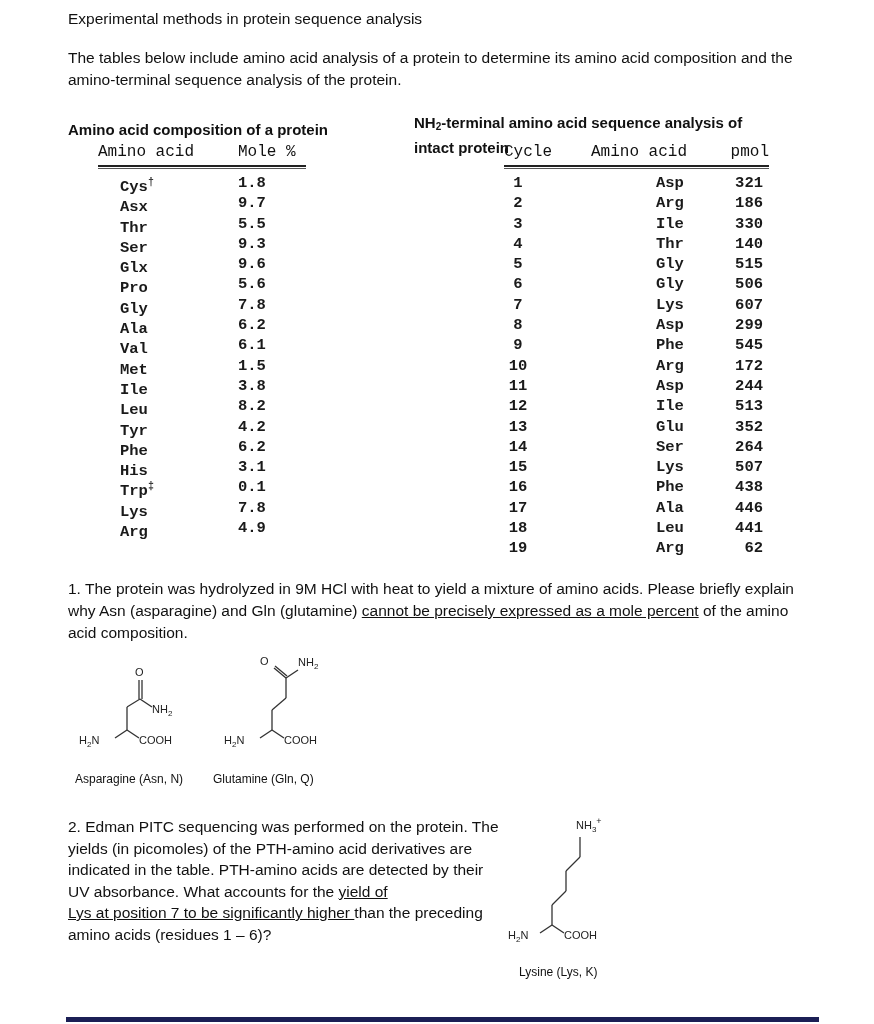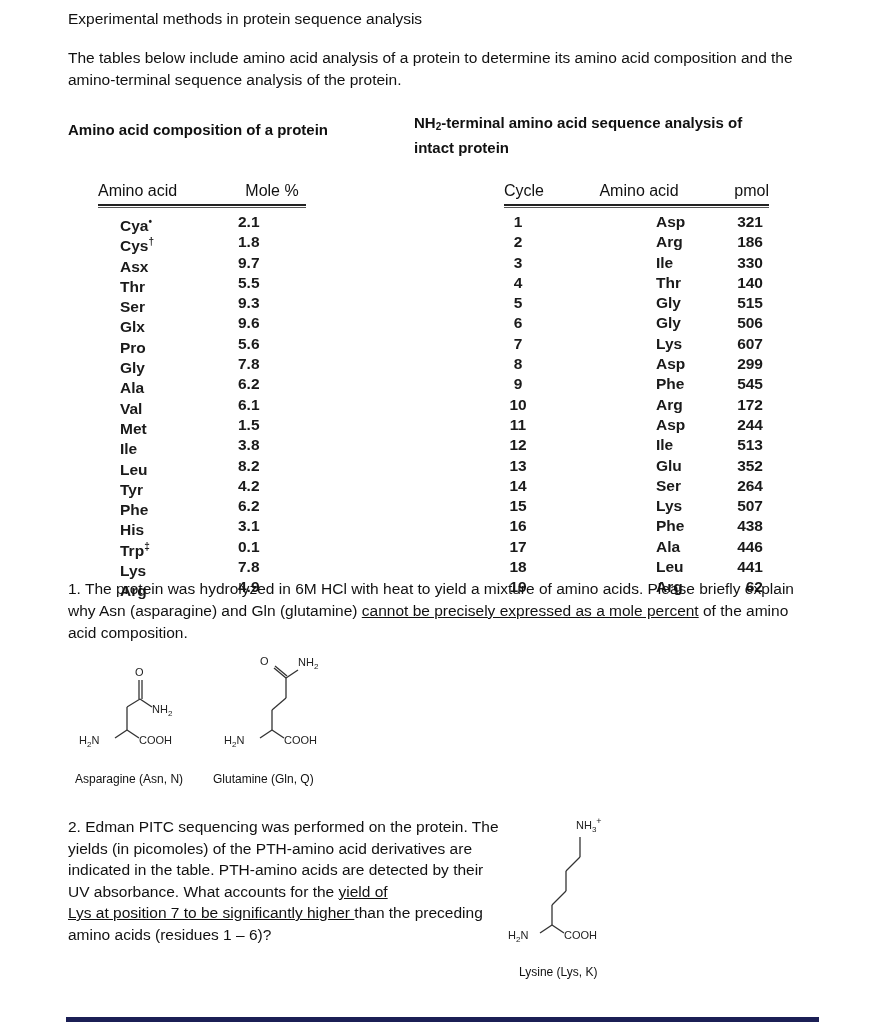--- a/index.html
+++ b/index.html
@@ -1,37 +1,37 @@
 <!DOCTYPE html>
 <html><head>
 <meta charset="utf-8">
 <style>
   html, body { margin: 0; padding: 0; background: #ffffff; }
   body { width: 874px; height: 1024px; position: relative; overflow: hidden; color: #111; }
   .sans { font-family: "Liberation Sans", "DejaVu Sans", sans-serif; }
-  .serif { font-family: Liberation Sans, sans-serif; margin-top: 39px; }
+  .serif { font-family: Liberation Mono, monospace; }
   .abs { position: absolute; }
 
   #doc-title { left: 68px; top: 10px; font-size: 15.5px; }
   #intro { left: 68px; top: 47px; width: 760px; font-size: 15.5px; line-height: 22px; }
 
   .tbl-heading { font-weight: bold; font-size: 15px; }
   #comp-heading { left: 68px; top: 112px; margin-top: 9px; }
   #seq-heading { left: 414px; top: 112px; width: 360px; line-height: 21px; }
   #seq-heading sub { font-size: 10px; vertical-align: -2px; }
 
   
   #comp-table { left: 98px; top: 142px; width: 208px; }
   .thead { display: flex; font-size: 16px; height: 22px; line-height: 20px; }
   .rule { border-top: 2px solid #222; border-bottom: 1px solid #555; height: 1px; margin-top: 1px; margin-bottom: 4px; }
   .row { display: flex; font-size: 15.5px; height: 20.3px; line-height: 20px; font-weight: bold; color: #1a1a1a; }
   .comp-aa { width: 140px; padding-left: 22px; box-sizing: border-box; }
   .comp-mol { width: 68px; text-align: left; padding-left: 0px; }
   .comp-h-aa { width: 140px; }
-  .comp-h-mol { width: 68px; text-align: center; }
+  .comp-h-mol { width: 68px; text-align: left; }
   sup.mark { font-size: 10px; vertical-align: 6px; }
 
   
   #seq-table { left: 504px; top: 142px; width: 265px; }
   .seq-h-cyc { width: 60px; text-align: left; }
   .seq-h-aa { width: 150px; text-align: center; }
   .seq-h-pm { width: 55px; text-align: right; }
   .seq-cyc { width: 60px; text-align: center; padding-right: 32px; box-sizing: border-box; }
   .seq-aa { width: 150px; text-align: left; padding-left: 92px; box-sizing: border-box; }
   .seq-pm { width: 55px; text-align: right; padding-right: 6px; box-sizing: border-box; }
@@ -63,24 +63,20 @@
 <div id="seq-heading" class="abs sans tbl-heading"><span>NH</span><sub>2</sub><span>-terminal amino acid sequence analysis of intact protein</span></div>
 
 <div id="comp-table" class="abs serif">
   <div class="thead">
     <div class="comp-h-aa">Amino acid</div>
     <div class="comp-h-mol">Mole %</div>
   </div>
   <div class="rule"></div>
   <div id="comp-body">
       <div class="row">
-        <div class="comp-aa"><span>Cya</span><sup class="mark">•</sup></div>
-        <div class="comp-mol">2.1</div>
-      </div>
-      <div class="row">
         <div class="comp-aa"><span>Cys</span><sup class="mark">†</sup></div>
         <div class="comp-mol">1.8</div>
       </div>
       <div class="row">
         <div class="comp-aa"><span>Asx</span><sup class="mark"></sup></div>
         <div class="comp-mol">9.7</div>
       </div>
       <div class="row">
         <div class="comp-aa"><span>Thr</span><sup class="mark"></sup></div>
         <div class="comp-mol">5.5</div>
@@ -247,21 +243,21 @@
         <div class="seq-pm">441</div>
       </div>
       <div class="row">
         <div class="seq-cyc">19</div>
         <div class="seq-aa">Arg</div>
         <div class="seq-pm">62</div>
       </div>
     </div>
 </div>
 
-<div id="q1" class="abs sans"><span>1. The protein was hydrolyzed in 6M HCl with heat to yield a mixture of amino acids.  Please briefly explain why Asn (asparagine) and Gln (glutamine) </span><u>cannot be precisely expressed as a mole percent</u><span> of the amino acid composition.</span></div>
+<div id="q1" class="abs sans"><span>1. The protein was hydrolyzed in 9M HCl with heat to yield a mixture of amino acids.  Please briefly explain why Asn (asparagine) and Gln (glutamine) </span><u>cannot be precisely expressed as a mole percent</u><span> of the amino acid composition.</span></div>
 
 <div id="asn-struct" class="abs sans struct">
   <svg width="120" height="110" viewBox="0 0 120 110">
     <g stroke="#333" stroke-width="1.3" fill="none">
       <line x1="40" y1="88" x2="52" y2="80"></line>
       <line x1="52" y1="80" x2="64" y2="88"></line>
       <line x1="52" y1="80" x2="52" y2="57"></line>
       <line x1="52" y1="57" x2="65" y2="49"></line>
       <line x1="65" y1="49" x2="77" y2="57"></line>
       <line x1="64" y1="49" x2="64" y2="30"></line>

